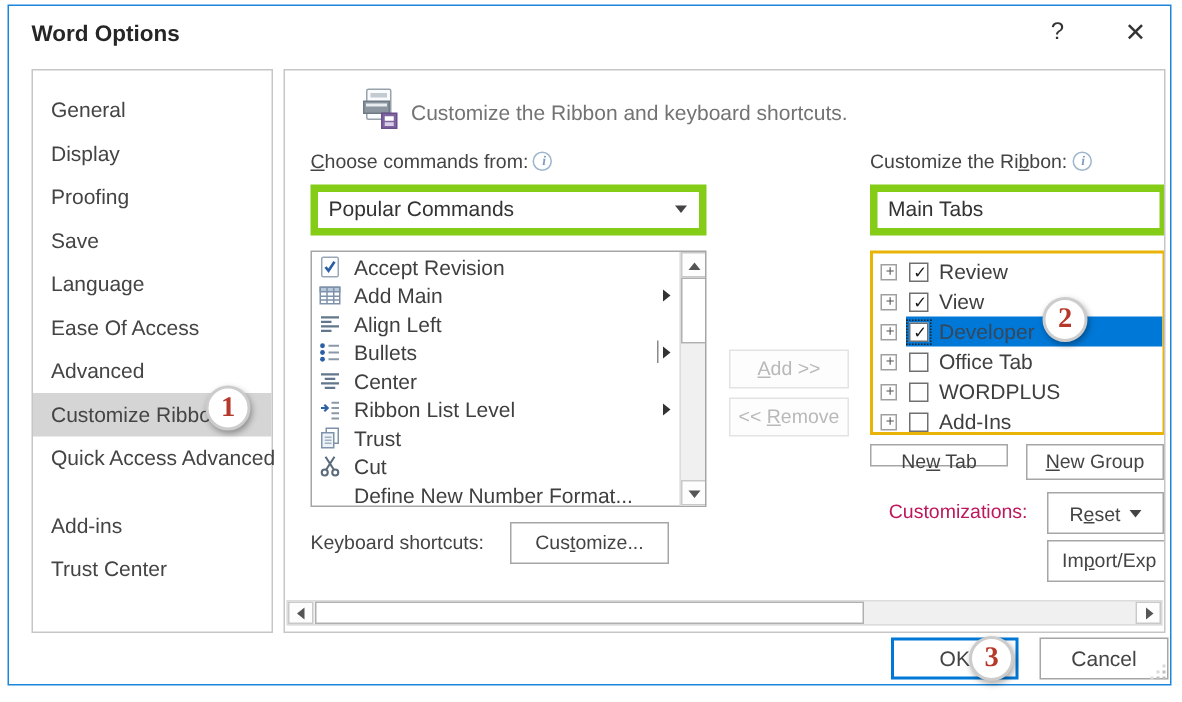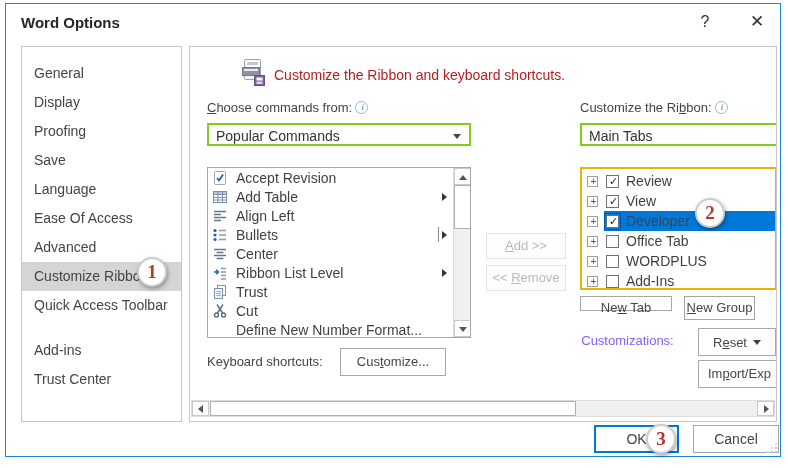--- a/index.html
+++ b/index.html
@@ -23,29 +23,29 @@
   .side-row { height:29px; line-height:29px; padding-left:12px; font-size:14px; color:#444;
               white-space:nowrap; cursor:default; }
   .side-row.selected { background:#d5d5d5; }
   .side-row.gap { margin-top:16px; }
 
   
   .panel { position:absolute; left:183px; top:42px; width:588px; height:376px;
            border:1px solid #c6c6c6; background:#fff; overflow:hidden; }
 
   .hdr-icon { position:absolute; left:50px; top:11px; width:26px; height:30px; }
-  .hdr-text { position:absolute; left:84px; top:20px; font-size:14px; color:#b91c1c; }
+  .hdr-text { position:absolute; left:84px; top:20px; font-size:14px; color:#737373; }
 
   .fld-label { position:absolute; font-size:13px; color:#444; white-space:nowrap; }
   .info { display:inline-block; width:13px; height:13px; border:1px solid #9db6ce; border-radius:50%;
           margin-left:3px; vertical-align:-2px; position:relative; }
   .info::before { content:"i"; position:absolute; left:0; top:-1px; width:13px; text-align:center;
                   font:italic bold 9px "Liberation Serif",serif; color:#7d9cbd; line-height:13px; }
 
-  .dd { position:absolute; height:23px; border:2px solid #84cc16; background:#fff; }
+  .dd { position:absolute; height:34px; border:5px solid #84cc16; background:#fff; }
   .dd-val { position:absolute; left:7px; top:3px; font-size:14px; color:#333; white-space:nowrap; }
   .caret-down { position:absolute; right:8px; top:9px; width:0; height:0;
                 border-left:4px solid transparent; border-right:4px solid transparent;
                 border-top:5px solid #444; }
 
   
   .cmd-list { position:absolute; left:17px; top:120px; width:264px; height:171px;
               border:1px solid #a6a6a6; background:#fff; overflow:hidden; }
   .cmd-row { position:relative; height:19px; display:flex; align-items:center; padding-left:4px; }
   .cmd-icon { width:16px; height:16px; margin-right:8px; flex:0 0 16px; }
@@ -83,23 +83,23 @@
   .sel-wrap.sel { background:#0078d7; }
   .cb { width:13px; height:13px; border:1px solid #707070; background:#fff; position:relative;
         flex:0 0 13px; margin-right:7px; }
   .cb.checked::before { content:"✓"; position:absolute; left:0px; top:-2px; width:13px; text-align:center;
                         font:bold 11px "DejaVu Sans",sans-serif; color:#1a1a1a; line-height:15px; }
   .cb.focus { outline:1px dotted #222; outline-offset:1px; }
   .tree-label { font-size:14px; color:#3f3f3f; white-space:nowrap; }
   .sel-wrap.sel .tree-label { color:#35475a; }
 
   .newtab-btn { left:390px; top:249px; width:92px; height:15px; line-height:22px; }
-  .newgrp-btn { left:494px; top:249px; width:71px; height:24px; line-height:22px; }
-  .cust-label { position:absolute; left:380px; top:283px; width:115px; text-align:center;
-                font-size:13px; color:#8b5cf6; line-height:22px; }
+  .newgrp-btn { left:494px; top:249px; width:92px; height:24px; line-height:22px; }
+  .cust-label { position:absolute; left:380px; top:283px; width:115px; text-align:right;
+                font-size:13px; color:#be185d; line-height:22px; }
   .reset-btn { left:508px; top:281px; width:78px; height:28px; line-height:23px; }
   .reset-caret { display:inline-block; width:0; height:0; margin-left:6px; vertical-align:2px;
                  border-left:4px solid transparent; border-right:4px solid transparent; border-top:5px solid #444; }
   .impexp-btn { left:508px; top:313px; width:96px; height:28px; line-height:26px; text-align:left; padding-left:9px; }
   .kb-label { position:absolute; left:17px; top:307px; font-size:13px; color:#444; line-height:16px; }
   .customize-btn { left:150px; top:301px; width:106px; height:28px; line-height:26px; }
 
   
   .hscroll { position:absolute; left:1px; top:353px; width:584px; height:17px; background:#f0f0f0;
              border:1px solid #dcdcdc; }
@@ -143,21 +143,21 @@
 
     <div class="sidebar" id="sidebar">
         <div class="side-row">General</div>
         <div class="side-row">Display</div>
         <div class="side-row">Proofing</div>
         <div class="side-row">Save</div>
         <div class="side-row">Language</div>
         <div class="side-row">Ease Of Access</div>
         <div class="side-row">Advanced</div>
         <div class="side-row selected">Customize Ribbon</div>
-        <div class="side-row">Quick Access Toolbar</div>
+        <div class="side-row">Quick Access Advanced</div>
         <div class="side-row gap">Add-ins</div>
         <div class="side-row">Trust Center</div>
       </div>
 
     <div class="panel">
       <span class="hdr-icon" id="hdrIcon"><svg width="26" height="30">
             <rect x="4.5" y="1.5" width="16" height="20" rx="1" fill="#fafbfc" stroke="#98a2ac"></rect>
             <rect x="7" y="4" width="11" height="3" fill="#c2cad2"></rect>
             <rect x="2.5" y="9.5" width="17" height="8" fill="#8b96a1" stroke="#6f7a85"></rect>
             <rect x="4" y="11" width="14" height="2" fill="#e8ecef"></rect>
@@ -182,21 +182,21 @@
                 <path d="M5 8 L7 10.5 L11 4.5" stroke="#2b5fa6" stroke-width="1.8" fill="none"></path>
               </svg></span>
             <span class="cmd-label">Accept Revision</span>
           </div>
           <div class="cmd-row">
             <span class="cmd-icon"><svg width="16" height="16">
                 <rect x="1.5" y="2.5" width="13" height="11" fill="#fff" stroke="#7e93ab"></rect>
                 <rect x="1.5" y="2.5" width="13" height="3" fill="#b9c9dc" stroke="#7e93ab"></rect>
                 <path d="M6 2.5 V13.5 M10.5 2.5 V13.5 M1.5 8.5 H14.5 M1.5 11 H14.5" stroke="#7e93ab" fill="none"></path>
               </svg></span>
-            <span class="cmd-label">Add Table</span>
+            <span class="cmd-label">Add Main</span>
             <span class="caret-right"></span>
           </div>
           <div class="cmd-row">
             <span class="cmd-icon"><svg width="16" height="16">
                 <path d="M2 3.5 H14 M2 6.5 H9 M2 9.5 H14 M2 12.5 H9" stroke="#62778c" stroke-width="1.5" fill="none"></path>
               </svg></span>
             <span class="cmd-label">Align Left</span>
           </div>
           <div class="cmd-row">
             <span class="cmd-icon"><svg width="16" height="16">

